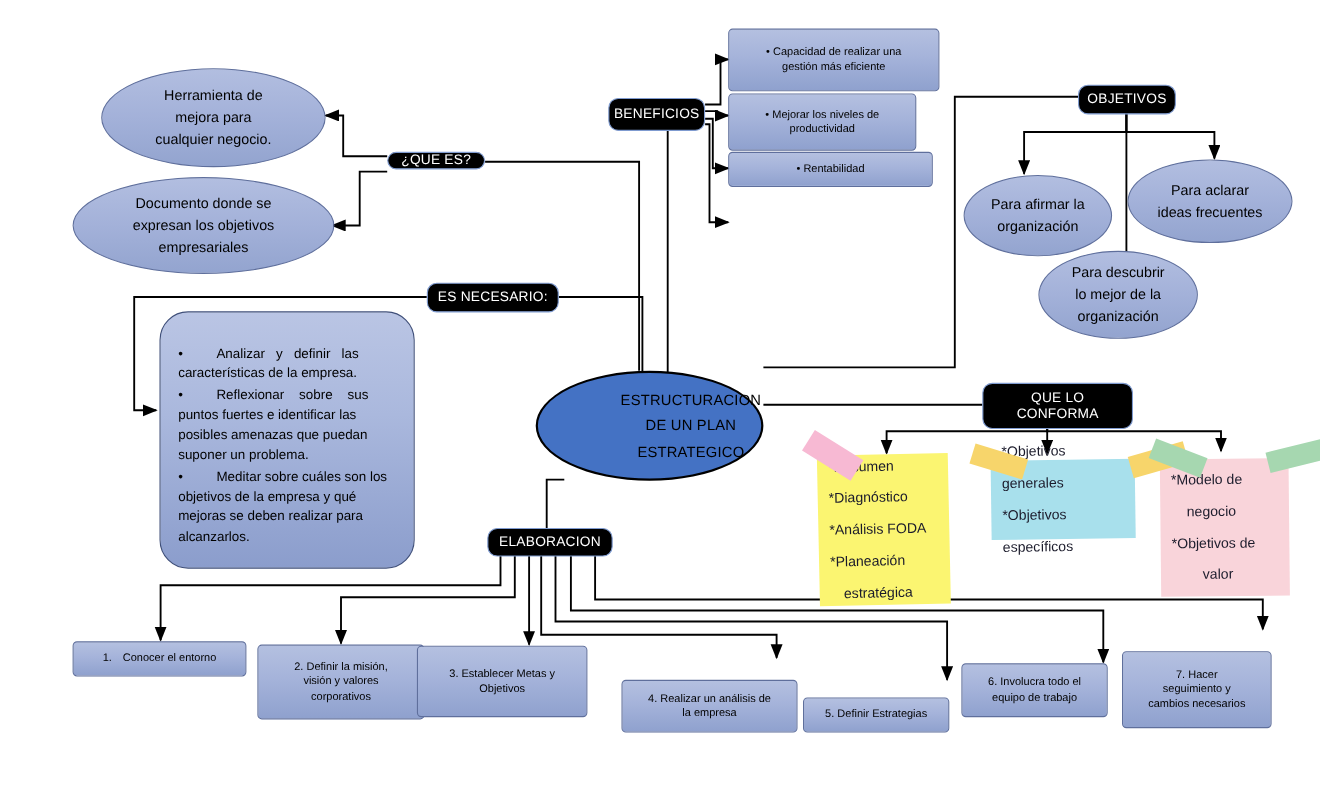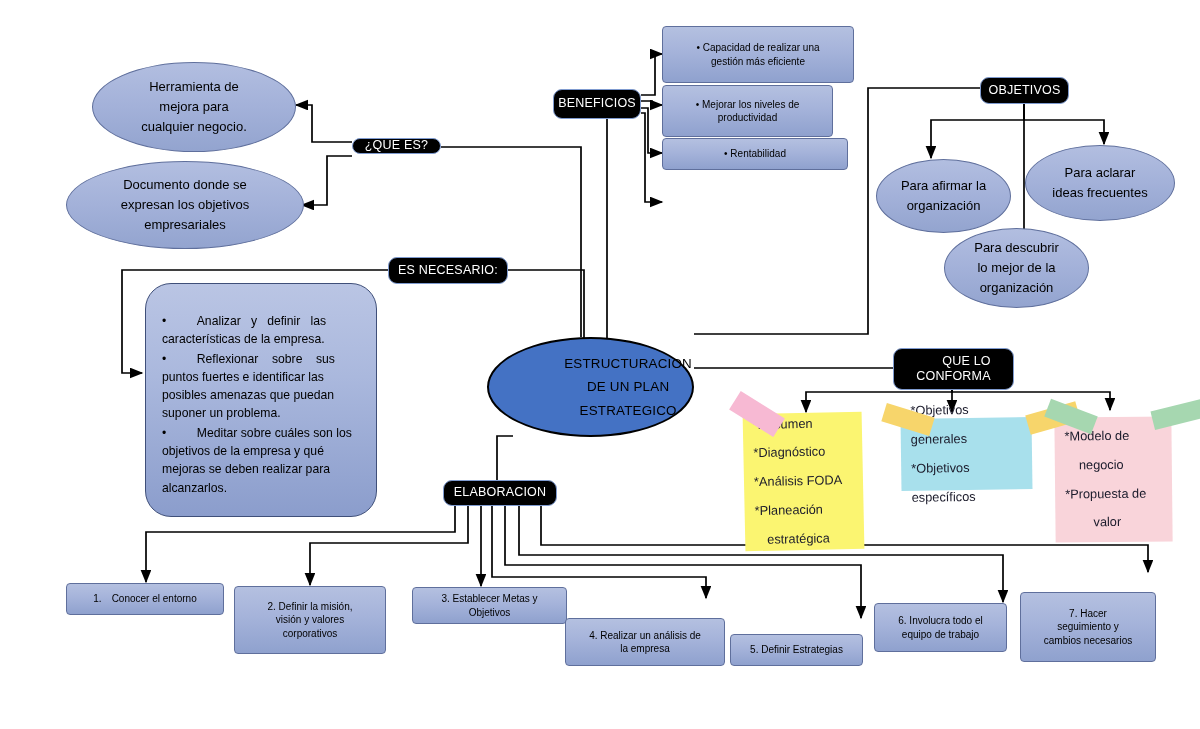--- a/index.html
+++ b/index.html
@@ -281,21 +281,21 @@
   </div>
 
   <div class="node core" style="left:487px;top:337px;width:207px;height:100px;">
     <div>
       <span>ESTRUCTURACION</span><br>
       <span>DE UN PLAN</span><br>
       <span>ESTRATEGICO</span>
     </div>
   </div>
 
-  <div class="node blk" style="left:893px;top:348px;width:121px;height:42px;text-align:right;">
+  <div class="node blk" style="left:893px;top:348px;width:137px;height:42px;">
     <div>
       <span>QUE LO</span><br>
       <span>CONFORMA</span>
     </div>
   </div>
 
   <div class="tape pink" style="left:731px;top:403px;width:52px;height:22px;transform:rotate(32deg);"></div>
   <div class="note yellow" style="left:744px;top:413px;width:119px;height:137px;transform:rotate(-1.2deg);">
     <span class="ln">*Resumen</span>
     <span class="ln">*Diagnóstico</span>
@@ -309,41 +309,41 @@
   <div class="note cyan" style="left:901px;top:418px;width:131px;height:72px;transform:rotate(-0.8deg);">
     <span class="ln">*Objetivos generales</span>
     <span class="ln">*Objetivos específicos</span>
   </div>
 
   <div class="tape green" style="left:1046px;top:407px;width:50px;height:19px;transform:rotate(21deg);"></div>
   <div class="tape green" style="left:1152px;top:405px;width:52px;height:19px;transform:rotate(-14deg);"></div>
   <div class="note pink" style="left:1055px;top:417px;width:117px;height:125px;transform:rotate(-0.6deg);">
     <span class="ln">*Modelo de</span>
     <span class="ln" style="padding-left:14px;">negocio</span>
-    <span class="ln">*Propuesta de</span>
+    <span class="ln">*Objetivos de</span>
     <span class="ln" style="padding-left:28px;">valor</span>
   </div>
 
   <div class="node blk" style="left:443px;top:480px;width:114px;height:26px;">
     <span>ELABORACION</span>
   </div>
 
   <div class="node bluebox" style="left:66px;top:583px;width:158px;height:32px;">
     <span>1. Conocer el entorno</span>
   </div>
 
   <div class="node bluebox" style="left:234px;top:586px;width:152px;height:68px;">
     <div>
       <span>2. Definir la misión,</span><br>
       <span>visión y valores</span><br>
       <span>corporativos</span>
     </div>
   </div>
 
-  <div class="node bluebox" style="left:412px;top:587px;width:155px;height:37px;">
+  <div class="node bluebox" style="left:379px;top:587px;width:155px;height:65px;">
     <div>
       <span>3. Establecer Metas y</span><br>
       <span>Objetivos</span>
     </div>
   </div>
 
   <div class="node bluebox" style="left:565px;top:618px;width:160px;height:48px;">
     <div>
       <span>4. Realizar un análisis de</span><br>
       <span>la empresa</span>

